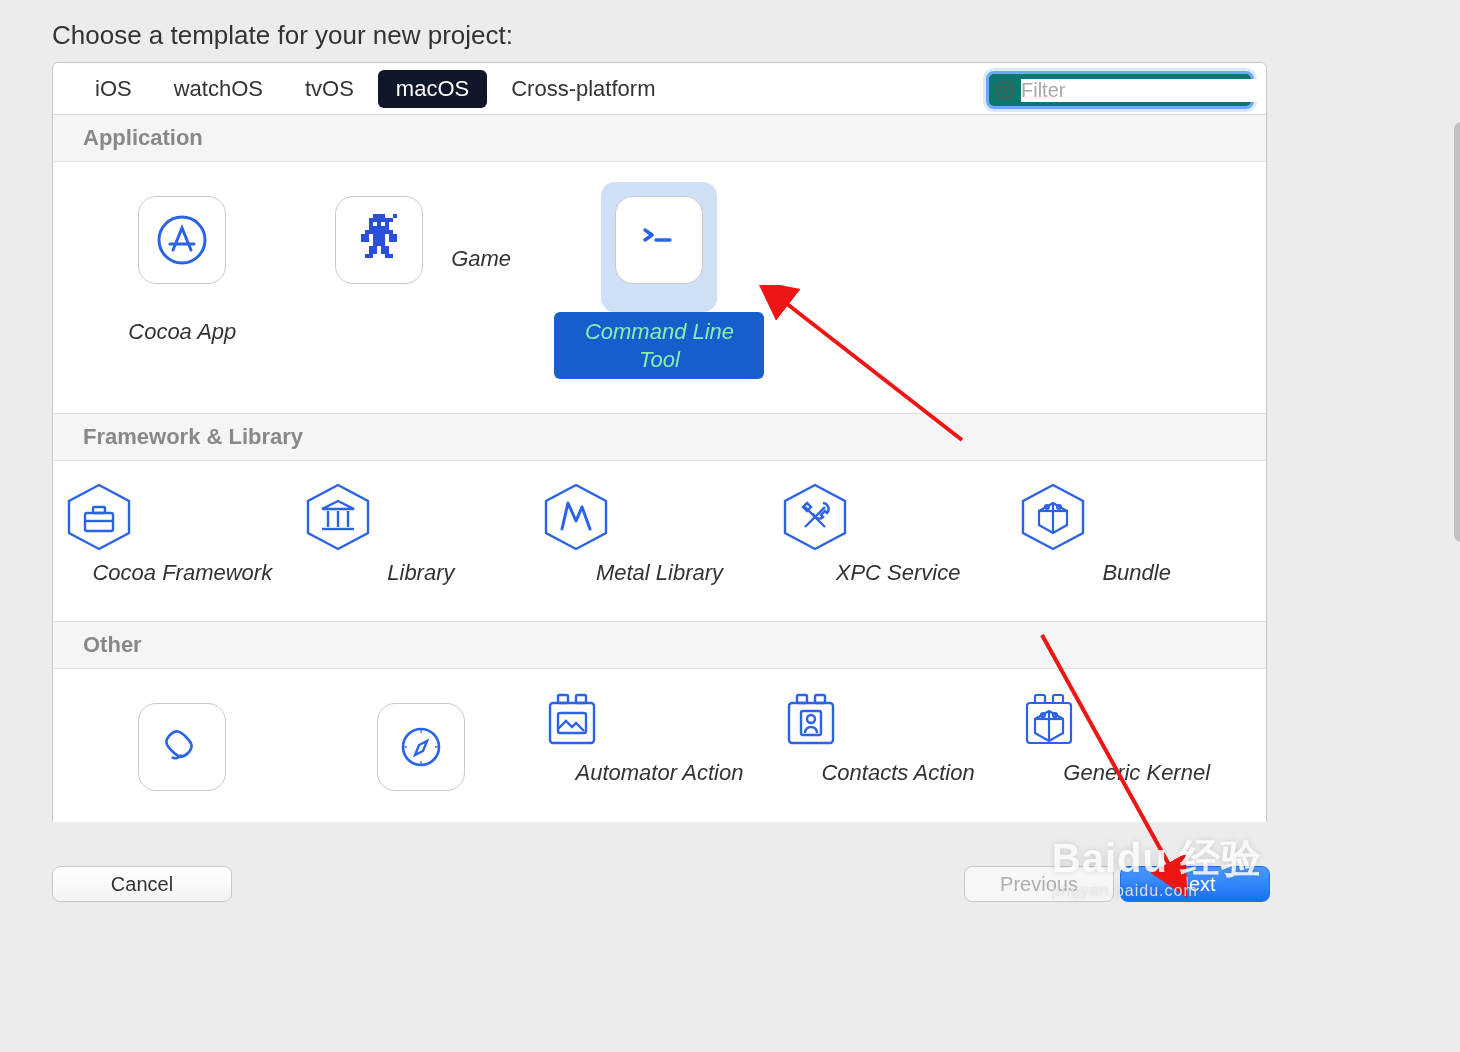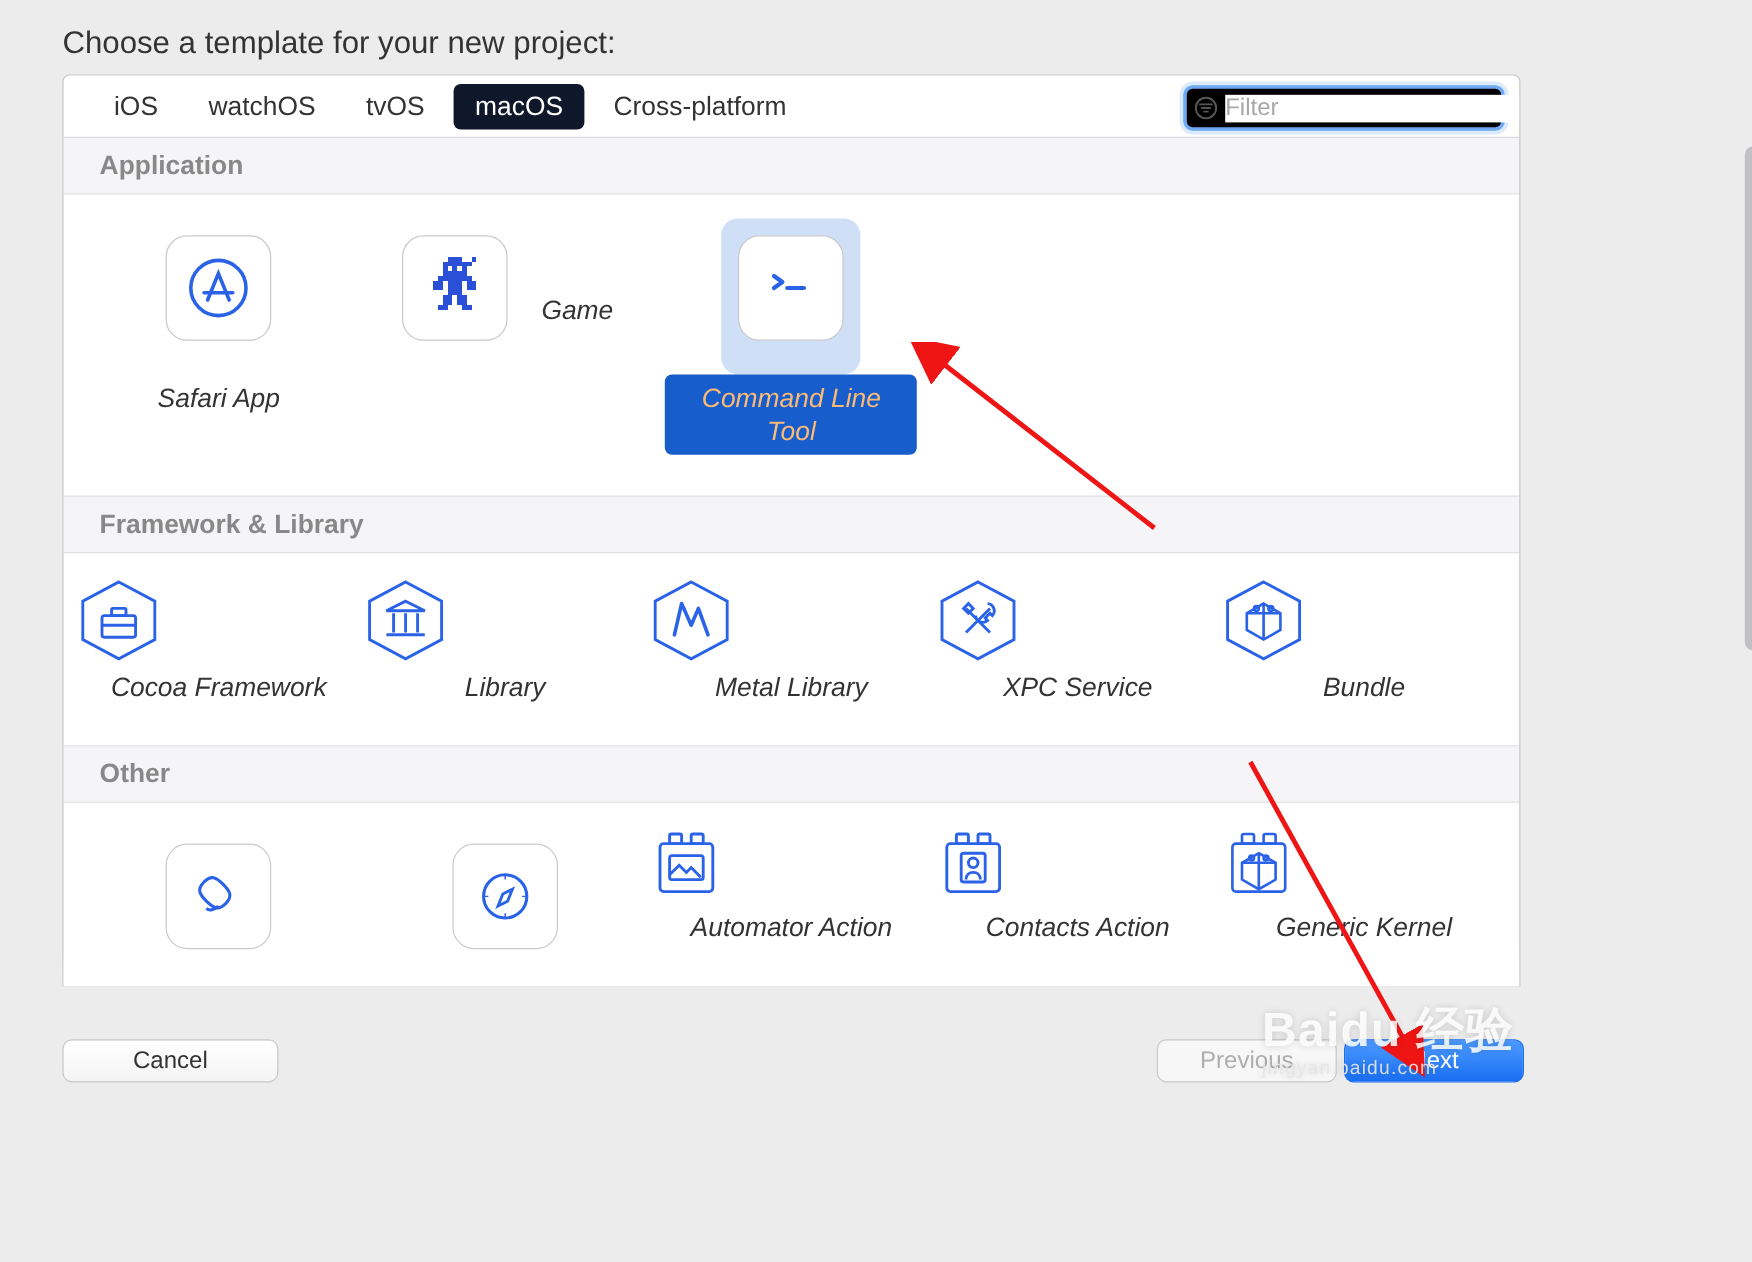--- a/index.html
+++ b/index.html
@@ -3,34 +3,34 @@
 <meta charset="utf-8">
 <style>
   * { box-sizing: border-box; margin: 0; padding: 0; }
   html, body { width: 1460px; height: 1052px; font-family: -apple-system, "Helvetica Neue", Arial, sans-serif; background:#ececec; }
   .sheet { position:absolute; left:12px; top:0; width:1460px; height:1052px; background:#ececec; }
   .prompt { position:absolute; left:40px; top:20px; font-size:26px; color:#333; }
   .panel { position:absolute; left:40px; top:62px; width:1215px; height:760px; background:#fff; border:1px solid #c8c8c8; border-top-left-radius:6px; border-top-right-radius:6px; overflow:hidden; }
   .tabs-row { height:52px; border-bottom:1px solid #d9d9d9; display:flex; align-items:center; padding-left:24px; }
   .tab { font-size:22px; padding:6px 18px; color:#333; border-radius:6px; margin-right:6px; cursor:pointer; }
   .tab.active { background:#0f172a; color:#fff; }
-  .filter-wrap { position:absolute; right:12px; top:8px; width:268px; height:38px; border:3px solid #6ea9f4; border-radius:8px; background:#000000; display:flex; align-items:center; padding:0 6px; box-shadow:0 0 0 3px rgba(110,169,244,.25); }
+  .filter-wrap { position:absolute; right:12px; top:8px; width:268px; height:38px; border:3px solid #6ea9f4; border-radius:8px; background:#0f766e; display:flex; align-items:center; padding:0 6px; box-shadow:0 0 0 3px rgba(110,169,244,.25); }
   .filter-icon { width:22px; height:22px; margin-right:6px; color:#555; display:flex; align-items:center; justify-content:center; }
   .filter-input { border:none; outline:none; font-size:20px; color:#333; flex:1; }
   .filter-input::placeholder { color:#a8a8a8; }
   .scroll-area { position:absolute; top:52px; left:0; right:0; bottom:0; overflow:hidden; }
   .section-header { background:#f5f5f7; border-top:1px solid #e1e1e3; border-bottom:1px solid #e1e1e3; padding:10px 30px; font-size:22px; font-weight:600; color:#888; }
   .section-header:first-child { border-top:none; }
   .grid { display:grid; grid-template-columns:repeat(5,1fr); padding:20px 10px 28px; row-gap:8px; }
   .cell { text-align:center; cursor:pointer;font-style:italic; }
   .icon-frame { width:88px; height:88px; margin:0 auto 14px; border:1px solid #c9c9cb; border-radius:18px; background:#fff; display:flex; align-items:center; justify-content:center; }
   .cell.selected .icon-halo { background:#cfe0f6; border-radius:14px; padding:14px; display:inline-block; }
   .cell .icon-halo { display:inline-block; padding:14px; border-radius:14px; }
   .template-label { font-size:22px; color:#333; line-height:1.25; padding:6px 10px; border-radius:6px; display:inline-block; max-width:210px; }
-  .cell.selected .template-label { background:#175dcc; color:#fdba74; }
+  .cell.selected .template-label { background:#175dcc; color:#86efac; }
   .scrollbar { position:absolute; right:2px; top:62px; width:18px; height:760px; }
   .scroll-thumb { position:absolute; right:2px; top:60px; width:14px; height:420px; background:#c1c1c3; border-radius:8px; }
   .btn { position:absolute; height:36px; border-radius:8px; font-size:20px; border:1px solid #c8c8c8; background:linear-gradient(#fff,#f4f4f4); color:#333; display:flex; align-items:center; justify-content:center; cursor:pointer; }
   #btn-cancel { left:40px; bottom:150px; width:180px; }
   #btn-prev   { right:358px; bottom:150px; width:150px; color:#aeaeae; background:#f7f7f7; }
   #btn-next   { right:202px; bottom:150px; width:150px; background:linear-gradient(#4d9bff,#1a6ff2); color:#fff; border:1px solid #1a6ff2; }
   
   .arrow { position:absolute; pointer-events:none; }
   
   .watermark { position:absolute; right:210px; bottom:152px; font-size:40px; font-weight:700; color:rgba(255,255,255,.85); text-shadow:0 0 6px rgba(0,0,0,.15); font-family:Arial,sans-serif; letter-spacing:1px; }
@@ -68,21 +68,21 @@
 
     <div class="section-header">Application</div>
     <div class="grid" style="grid-template-columns:repeat(5,1fr); padding-bottom:34px;">
       <div class="cell">
         <span class="icon-halo"><span class="icon-frame">
           <svg width="52" height="52" viewBox="0 0 52 52">
                   <circle cx="26" cy="26" r="23" fill="none" stroke="#2a63e8" stroke-width="3"></circle>
                   <path d="M17 36l9-22 9 22M14 30h24" fill="none" stroke="#2a63e8" stroke-width="3" stroke-linecap="round"></path>
                 </svg>
         </span></span>
-        <div class="template-label">Safari App</div>
+        <div class="template-label">Cocoa App</div>
       </div>
       <div class="cell">
         <span class="icon-halo"><span class="icon-frame">
           <svg width="52" height="52" viewBox="0 0 13 13" shape-rendering="crispEdges">
                   <g fill="#2a50d8">
                     <rect x="5" y="0" width="3" height="1"></rect>
                     <rect x="4" y="1" width="5" height="1"></rect>
                     <rect x="4" y="2" width="1" height="1"></rect>
                     <rect x="6" y="2" width="1" height="1"></rect>
                     <rect x="8" y="2" width="1" height="1"></rect>

